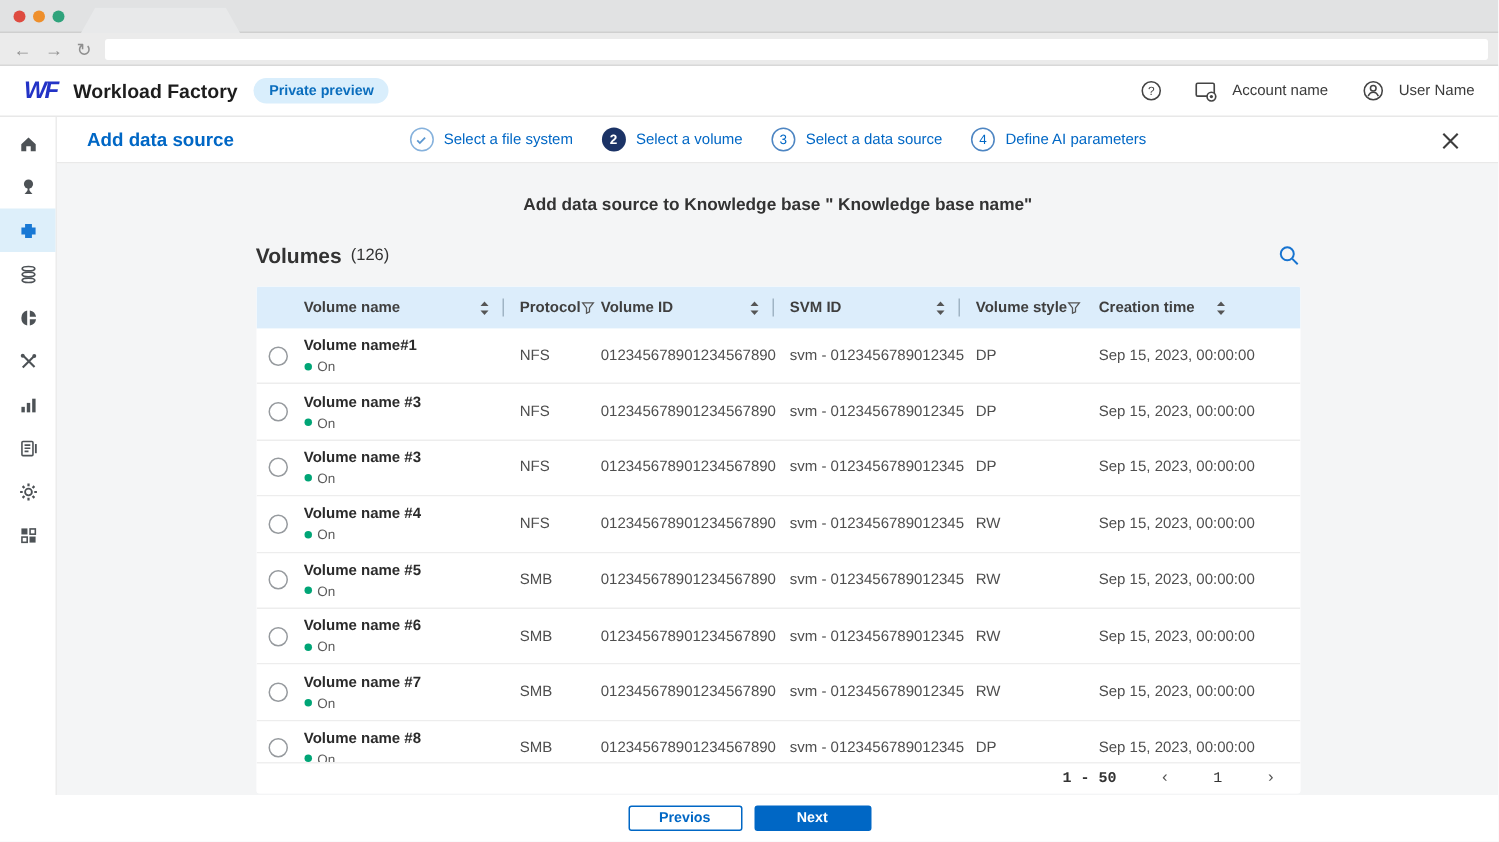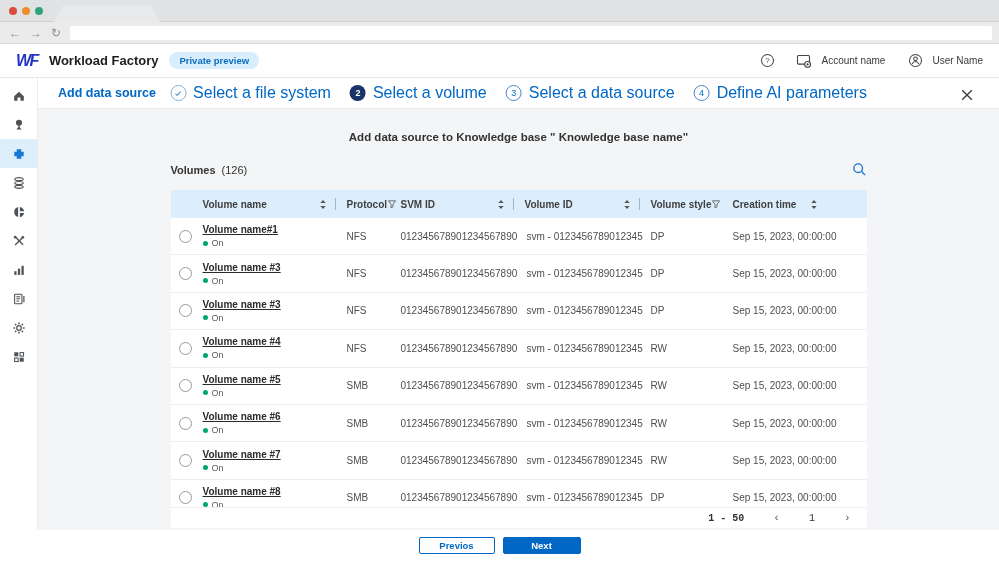--- a/index.html
+++ b/index.html
@@ -34,46 +34,46 @@
 
   .right-col { flex:1; display:flex; flex-direction:column; min-width:0; }
   .wizard { height:31px; background:#fff; border-bottom:1px solid #e9e9e9; display:flex; align-items:center; position:relative; flex:none; }
   .wizard-title { margin-left:20px; color:#0067C5; font-size:12.5px; font-weight:700; }
   .steps { position:absolute; left:50%; transform:translateX(-50%); display:flex; gap:19px; align-items:center; }
   .step { display:flex; align-items:center; gap:7px; }
   .step-circle { width:16px; height:16px; border-radius:50%; display:flex; align-items:center; justify-content:center; flex:none; }
   .step-circle.done { border:1.2px solid #85b1dc; }
   .step-circle.active { background:#1b3366; color:#fff; font-size:9px; font-weight:700; }
   .step-circle.todo { border:1.2px solid #4d85c2; color:#0067C5; font-size:9px; }
-  .step-label { font-size:16px; color:#0067C5; white-space:nowrap; }
+  .step-label { font-size:10px; color:#0067C5; white-space:nowrap; }
   .close-x { position:absolute; right:26px; top:9px; cursor:pointer; }
 
   
   .content { flex:1; background:#f4f5f6; overflow:hidden; display:flex; flex-direction:column; align-items:center; }
   .main-heading { margin-top:22px; font-size:11.5px; font-weight:700; color:#333; }
   .vol-head { width:696px; margin-top:19px; display:flex; align-items:center; }
-  .vol-label { font-size:11px; font-weight:700; color:#333; }
+  .vol-label { font-size:14px; font-weight:700; color:#333; }
   .vol-count { font-size:11px; color:#333; margin-left:6px; }
   .search { margin-left:auto; cursor:pointer; display:flex; }
 
   .card { width:696px; margin-top:13px; background:#fff; height:338px; display:flex; flex-direction:column; border-radius:2px; overflow:hidden; }
   .thead { height:28px; background:#dcedfb; display:flex; align-items:center; flex:none; }
   .th { display:flex; align-items:center; height:100%; padding:0 0 0 2px; }
   .th-label { font-size:10px; font-weight:700; color:#3f3f3f; white-space:nowrap; }
   .th-ctrl { margin-left:auto; display:flex; align-items:center; cursor:pointer; }
   .th-div { width:1px; height:12px; background:#9fb4c4; margin:0 9px 0 8px; }
   .th.last .th-div { margin-right:34px; }
   .c0{ width:30px; display:flex; justify-content:center; padding:0; flex:none; }
   .c1{ width:144px; flex:none; } .c2{ width:54px; flex:none; } .c3{ width:126px; flex:none; }
   .c4{ width:124px; flex:none; } .c5{ width:82px; flex:none; } .c6{ width:136px; flex:none;gap:14px; }
   .tbody { flex:1; overflow:hidden; }
   .tr { height:37.4px; display:flex; align-items:center; border-bottom:1px solid #ededed; background:#fff; cursor:pointer; }
   .cell { font-size:10px; color:#4e4e4e; padding:0 8px 0 2px; white-space:nowrap; }
   .radio { width:13px; height:13px; border:1.5px solid #969a9e; border-radius:50%; background:#fff; cursor:pointer; }
-  .vname { font-size:10px; font-weight:700; color:#2b2b2b;text-decoration:underline; }
+  .vname { font-size:10px; font-weight:700; color:#2b2b2b; }
   .vstatus { display:flex; align-items:center; gap:4px; margin-top:3px; }
   .dot { width:5px; height:5px; border-radius:50%; background:#00a576; }
   .vstatus-txt { font-size:9px; color:#5c5c5c; }
   .pag { height:21px; border-top:1px solid #efefef; background:#fff; display:flex; align-items:center; justify-content:flex-end; padding-right:16px; gap:29px; flex:none;font-family:Liberation Mono, monospace; }
   .pag-range { font-size:10px; font-weight:700; color:#333; }
   .pag-btn { font-size:11px; color:#555; cursor:pointer; }
   .pag-page { font-size:10px; color:#333; }
 
   
   .footer { height:31px; background:#fff; display:flex; align-items:center; justify-content:center; gap:8px; }
@@ -285,32 +285,32 @@
               </div>
               <div class="th c2">
                 <span class="th-label">Protocol</span>
                 <span class="th-ctrl">
                   <svg width="10" height="10" viewBox="0 0 14 14" fill="none" stroke="#555" stroke-width="1.2">
                     <path d="M2 2.6h10L8.4 7.4V11l-2.8 1.4V7.4z"></path>
                   </svg>
                 </span>
                 <span class="th-div"></span>
               </div>
-              <div class="th c4">
-                <span class="th-label">SVM ID</span>
+              <div class="th c3">
+                <span class="th-label">Volume ID</span>
                 <span class="th-ctrl">
                   <svg width="8" height="11" viewBox="0 0 10 14" fill="#555">
                     <path d="M5 1.2 8.4 5H1.6z"></path>
                     <path d="M5 12.8 1.6 9h6.8z"></path>
                   </svg>
                 </span>
                 <span class="th-div"></span>
               </div>
-              <div class="th c3">
-                <span class="th-label">Volume ID</span>
+              <div class="th c4">
+                <span class="th-label">SVM ID</span>
                 <span class="th-ctrl">
                   <svg width="8" height="11" viewBox="0 0 10 14" fill="#555">
                     <path d="M5 1.2 8.4 5H1.6z"></path>
                     <path d="M5 12.8 1.6 9h6.8z"></path>
                   </svg>
                 </span>
                 <span class="th-div"></span>
               </div>
               <div class="th c5">
                 <span class="th-label">Volume style</span>

